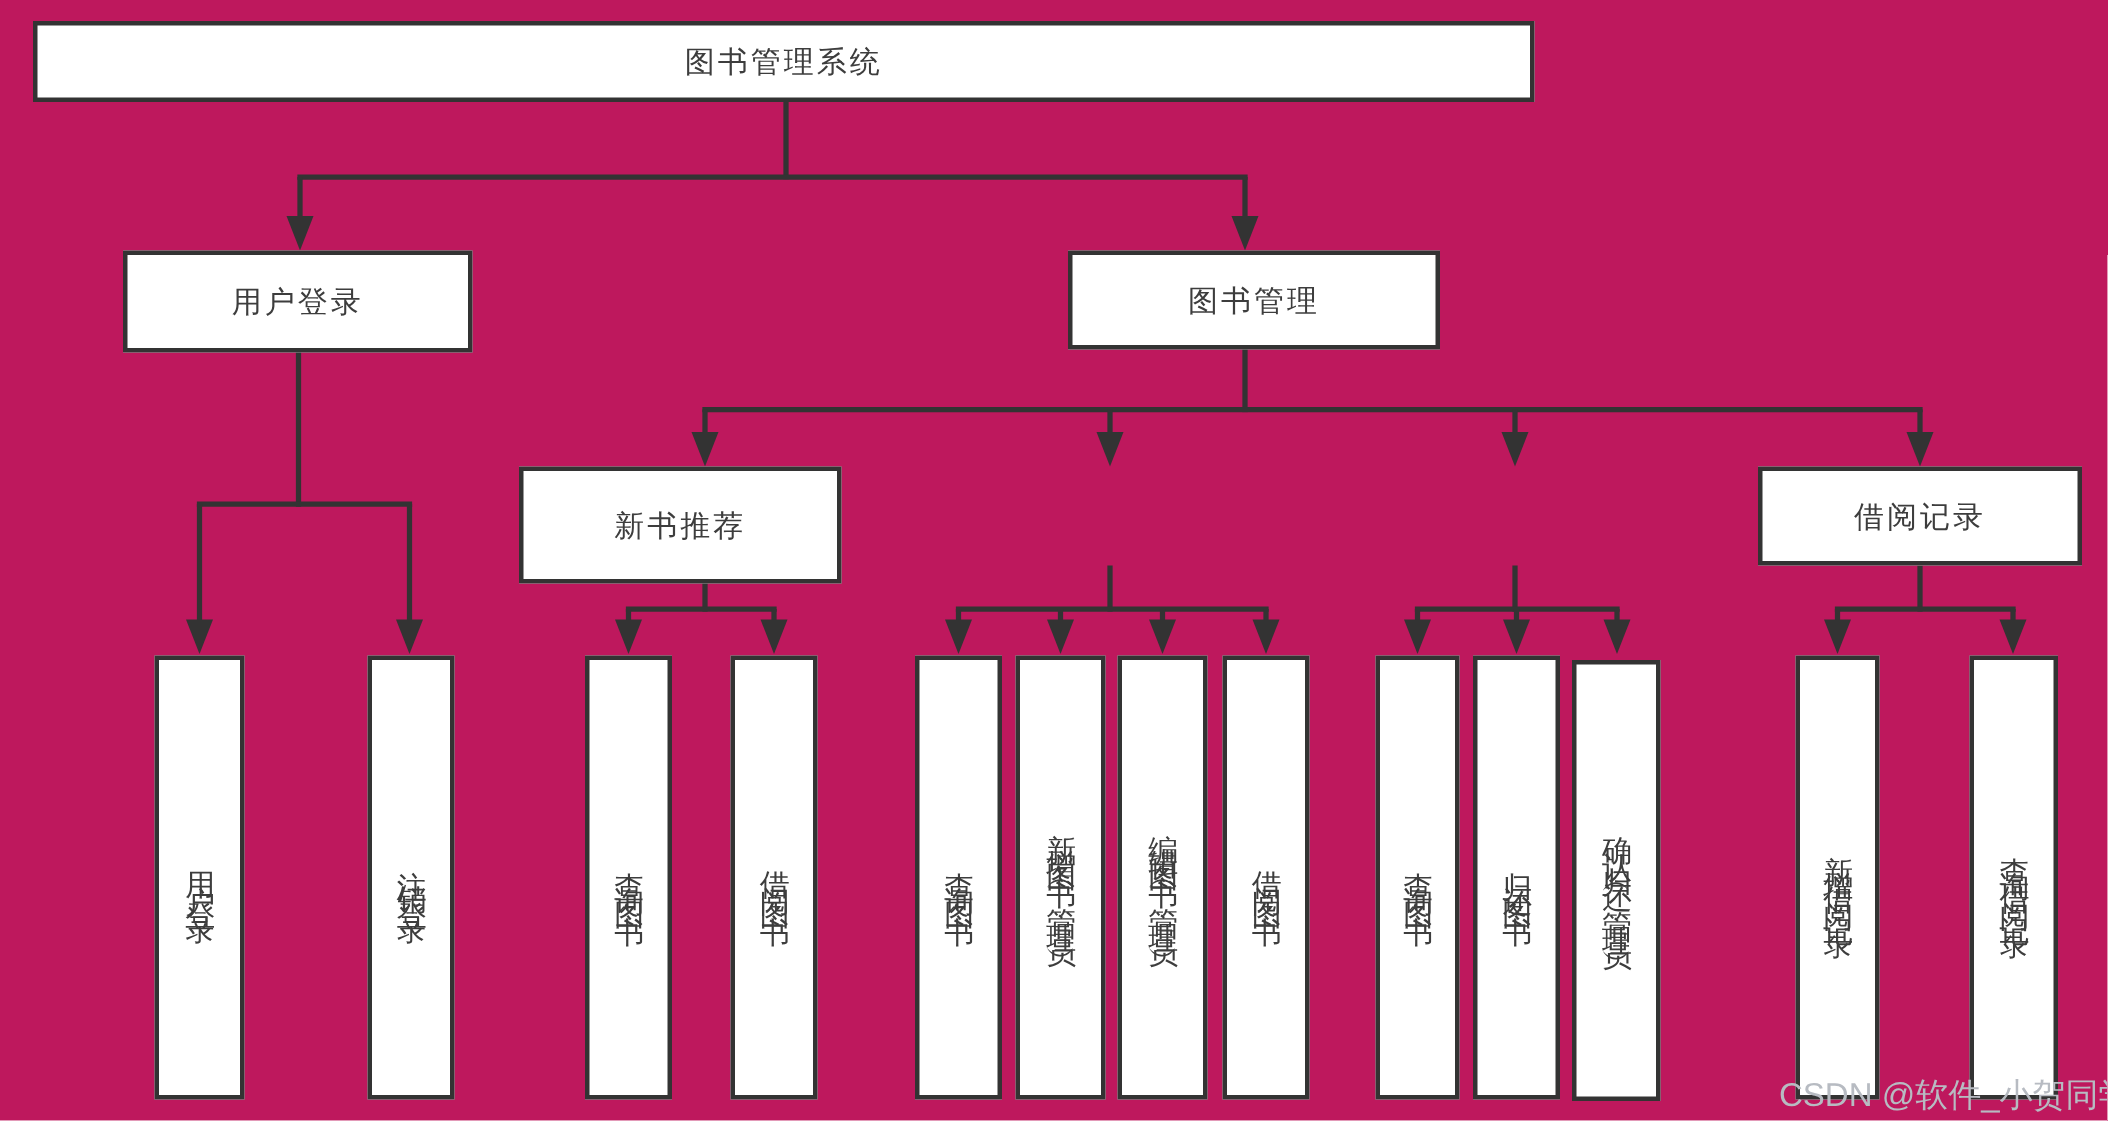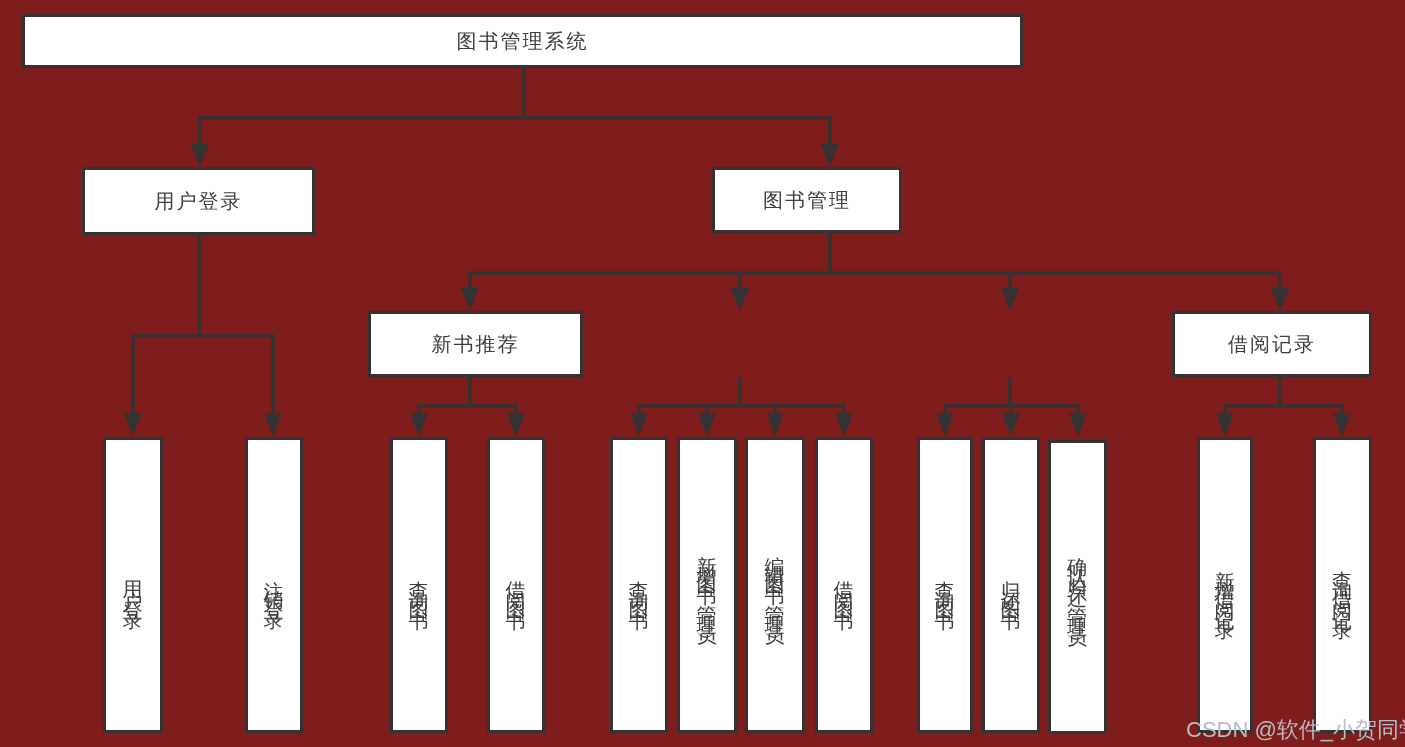--- a/index.html
+++ b/index.html
@@ -1,19 +1,19 @@
 <!DOCTYPE html>
 <html><head>
 <meta charset="utf-8">
 <style>
   html,body{margin:0;padding:0;background:#ffffff;}
   #stage{
     position:relative;
     width:1405px;height:747px;
-    background:#7f1d1d;
+    background:#be185d;
     font-family:"Liberation Sans",sans-serif;
     overflow:hidden;
   }
   #connectors{position:absolute;left:0;top:0;z-index:1;}
   #connectors line{stroke:#333333;stroke-width:3.5;}
   #connectors polygon{fill:#333333;}
   .box{
     position:absolute;
     box-sizing:border-box;
     border:3px solid #333333;
@@ -115,28 +115,28 @@
     <polygon points="1333,413 1351,413 1342,436"></polygon>
   </svg>
 
   <div class="box" style="left:22px;top:14px;width:1001px;height:54px">
     <span class="lbl">图书管理系统</span>
   </div>
 
   <div class="box" style="left:82px;top:167px;width:233px;height:68px">
     <span class="lbl">用户登录</span>
   </div>
-  <div class="box" style="left:712px;top:167px;width:190px;height:66px">
+  <div class="box" style="left:712px;top:167px;width:248px;height:66px">
     <span class="lbl">图书管理</span>
   </div>
 
-  <div class="box" style="left:368px;top:311px;width:215px;height:66px">
+  <div class="box" style="left:346px;top:311px;width:215px;height:78px">
     <span class="lbl">新书推荐</span>
   </div>
-  <div class="box" style="left:1172px;top:311px;width:200px;height:66px">
+  <div class="box" style="left:1172px;top:311px;width:216px;height:66px">
     <span class="lbl">借阅记录</span>
   </div>
 
   <div class="box" style="left:103px;top:437px;width:60px;height:296px">
     <span class="vlbl">用户登录</span>
   </div>
   <div class="box" style="left:245px;top:437px;width:58px;height:296px">
     <span class="vlbl">注销登录</span>
   </div>
 

